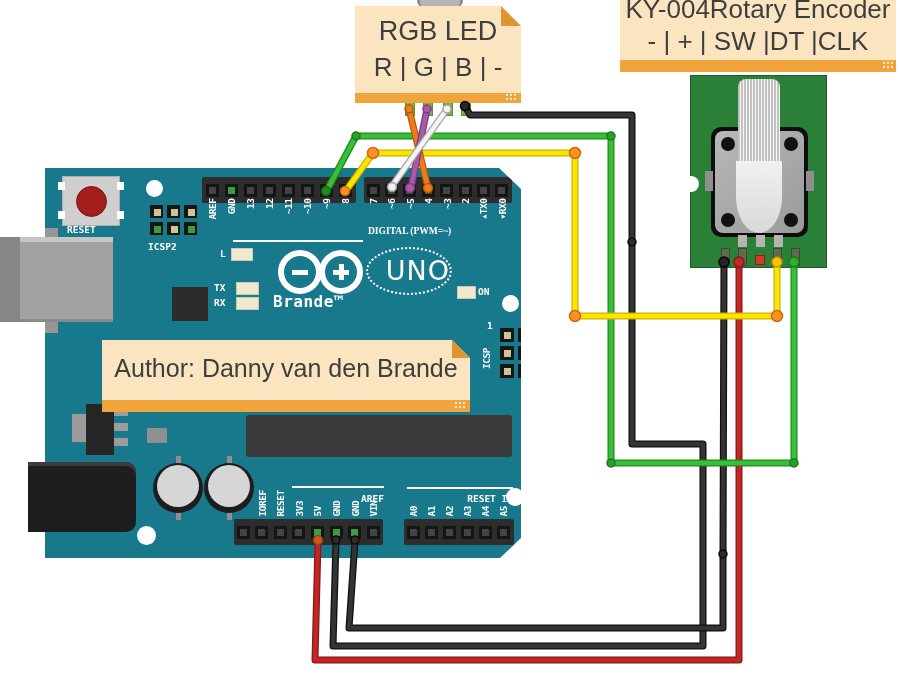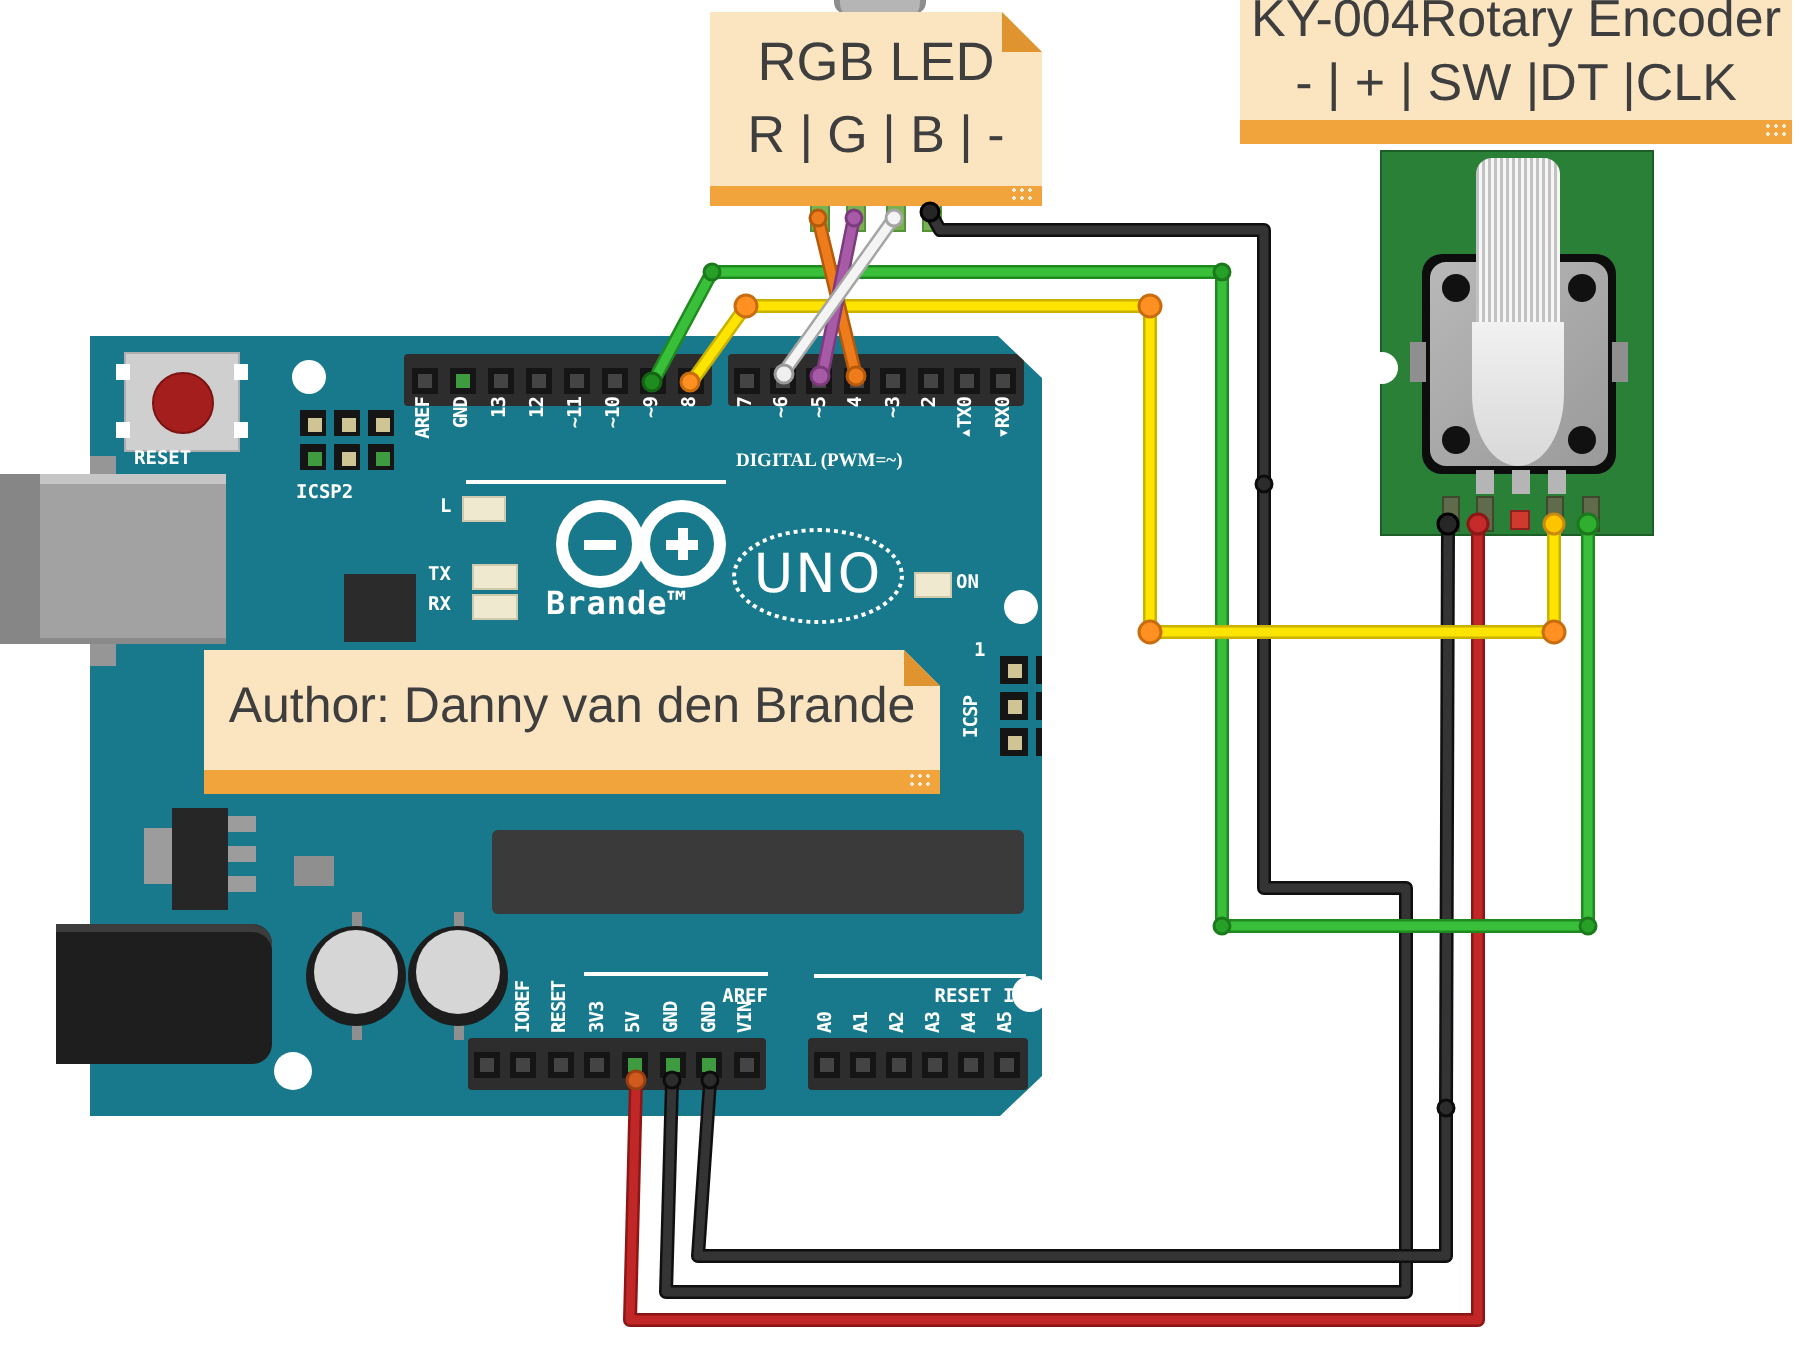--- a/index.html
+++ b/index.html
@@ -105,21 +105,21 @@
   <div class="ledr" style="left:191px;top:129px;width:21px;height:11px;"></div>
 
   <div class="abs" style="left:127px;top:119px;width:36px;height:34px;background:#2b2b2b;"></div>
 
   <div class="ring" style="left:233px;top:82px;"></div>
   <div class="ring" style="left:274px;top:82px;"></div>
   <div class="wbar" style="left:247px;top:101.5px;width:16px;height:5px;"></div>
   <div class="wbar" style="left:288px;top:101.5px;width:16px;height:5px;"></div>
   <div class="wbar" style="left:293.5px;top:96px;width:5px;height:16px;"></div>
   <div class="abs" style="left:228px;top:124px;color:#fff;font:bold 16px 'DejaVu Sans Mono',monospace;letter-spacing:.5px;">Brande™</div>
-  <div class="abs" style="left:321px;top:96px;width:86px;height:48px;border:2.5px dotted #fff;border-radius:50%;box-sizing:border-box;text-align:center;">
+  <div class="abs" style="left:321px;top:79px;width:86px;height:48px;border:2.5px dotted #fff;border-radius:50%;box-sizing:border-box;text-align:right;">
     <span style="color:#fff;font:400 27px 'DejaVu Sans',sans-serif;letter-spacing:1px;line-height:44px;">UNO</span>
   </div>
   <div class="ledr" style="left:412px;top:118px;width:17px;height:11px;"></div>
   <div class="slk" style="left:433px;top:118px;">ON</div>
 
   <div id="icsp-grid">
       <div class="pin" style="left: 455px; top: 160px; width: 14px; height: 14px;">
         <div class="pin-in" style="left: 3.5px; top: 3.5px; background: rgb(207, 196, 147);"></div>
       </div>
       <div class="pin" style="left: 473px; top: 160px; width: 14px; height: 14px;">
@@ -324,21 +324,21 @@
 </div>
 
 <div class="abs z5" style="left:620px;top:0;width:276px;height:72px;">
   <div class="note-cream" style="left:0;top:0;width:276px;height:60px;"></div>
   <div class="note-strip" style="left:0;top:60px;width:276px;height:12px;"></div>
   <div class="grip" style="left:262px;top:61px;"></div>
   <div class="note-text" style="top:-6px;font-size:26px;">KY-004Rotary Encoder</div>
   <div class="note-text" style="top:26px;font-size:26px;">- | + | SW |DT |CLK</div>
 </div>
 
-<div class="abs z5" style="left:102px;top:325px;width:368px;height:72px;">
+<div class="abs z5" style="left:102px;top:340px;width:368px;height:72px;">
   <div class="note-cream" style="left:0;top:0;width:368px;height:60px;clip-path:polygon(0 0,350px 0,368px 18px,368px 60px,0 60px);"></div>
   <div class="note-fold" style="left:350px;top:0;width:18px;height:18px;clip-path:polygon(0 0,100% 100%,0 100%);"></div>
   <div class="note-strip" style="left:0;top:60px;width:368px;height:12px;"></div>
   <div class="grip" style="left:352px;top:61px;"></div>
   <div class="note-text" style="top:14px;font-size:25px;">Author: Danny van den Brande</div>
 </div>
 
 <svg id="wires" width="900" height="675" viewBox="0 0 900 675">
     <polyline points="465,106 470,115 632,115 632,444 703,444 703,646 333,646 336,541" fill="none" stroke="#0f0f0f" stroke-width="7" stroke-linecap="round" stroke-linejoin="round"></polyline>
     <polyline points="465,106 470,115 632,115 632,444 703,444 703,646 333,646 336,541" fill="none" stroke="#343434" stroke-width="4.5" stroke-linecap="round" stroke-linejoin="round"></polyline>

